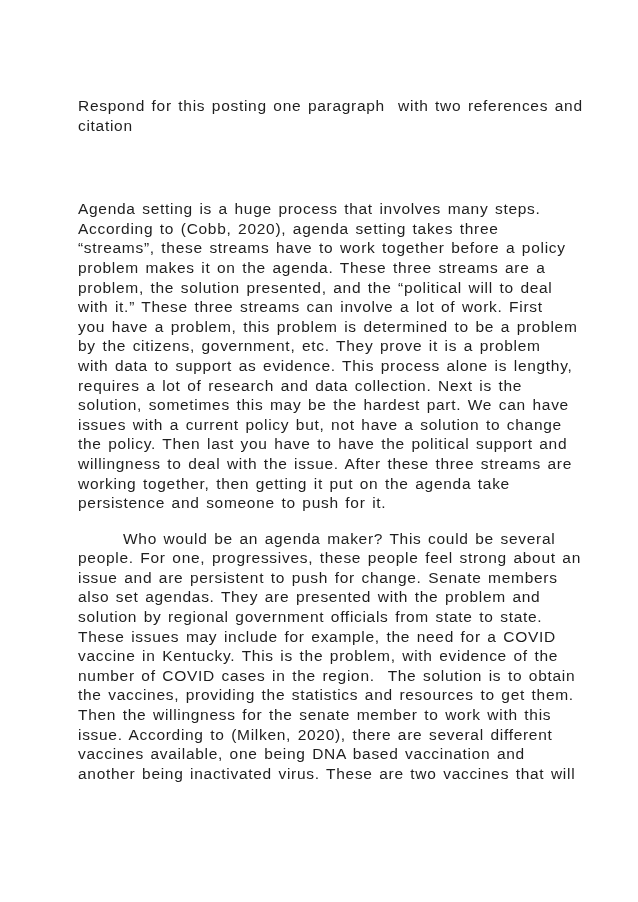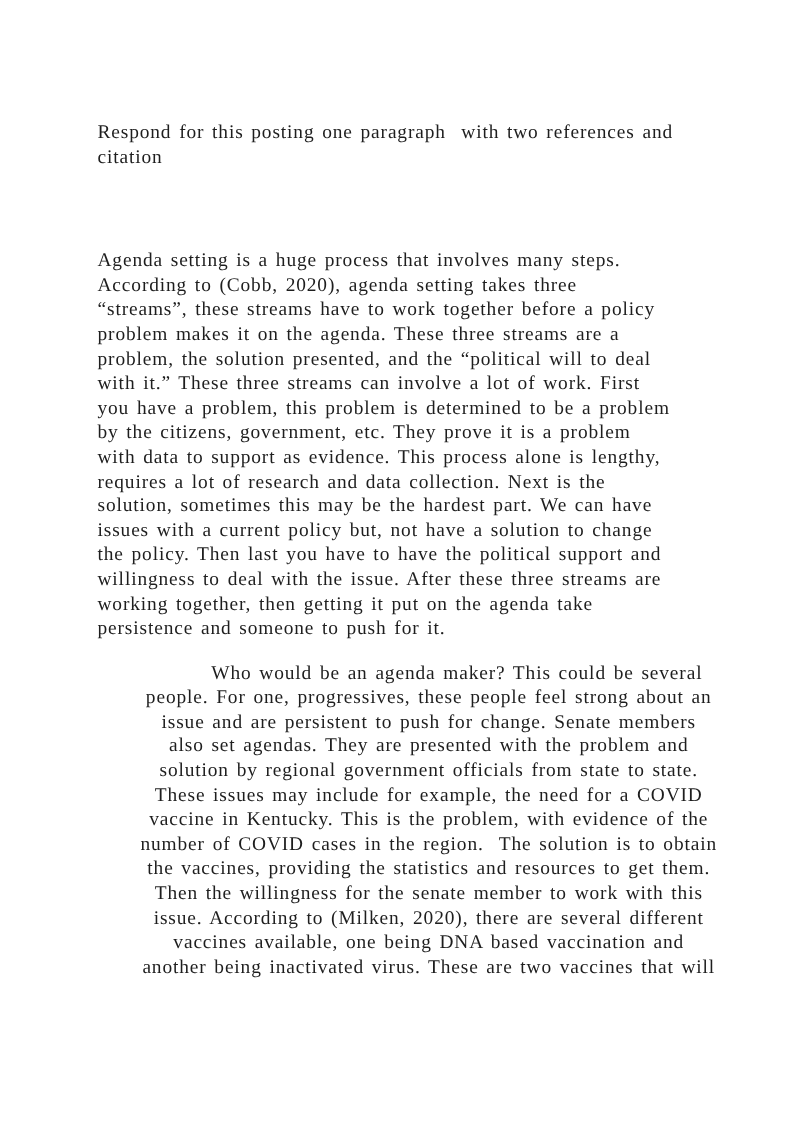--- a/index.html
+++ b/index.html
@@ -16,41 +16,40 @@
     height: 902px;
     background: var(--page-bg);
     overflow: hidden;
   }
   .page {
     position: relative;
     width: 638px;
     height: 902px;
     background: var(--page-bg);
     padding: 96px 28px 0 78px;
-    font-family: Liberation Serif, serif;
+    font-family: Liberation Sans, sans-serif;
     font-size: 15.5px;
     line-height: 19.6px;
     color: var(--text-color);
     letter-spacing: 0.7px;
     word-spacing: 1.6px;
   }
   .para {
     margin: 0;
     white-space: pre-wrap;
     max-width: 530px;
   }
   .para.prompt {
     margin-bottom: 64px;
   }
   .para.body-first {
     margin-bottom: 16px;
   }
   .para.indent-first-line {
     text-indent: 45px;
-    text-align: center;
   }
 </style>
 </head>
 <body>
 
 <div class="page">
   <p class="para prompt">Respond for this posting one paragraph  with two references and
 citation</p>
 
   <p class="para body-first">Agenda setting is a huge process that involves many steps.

